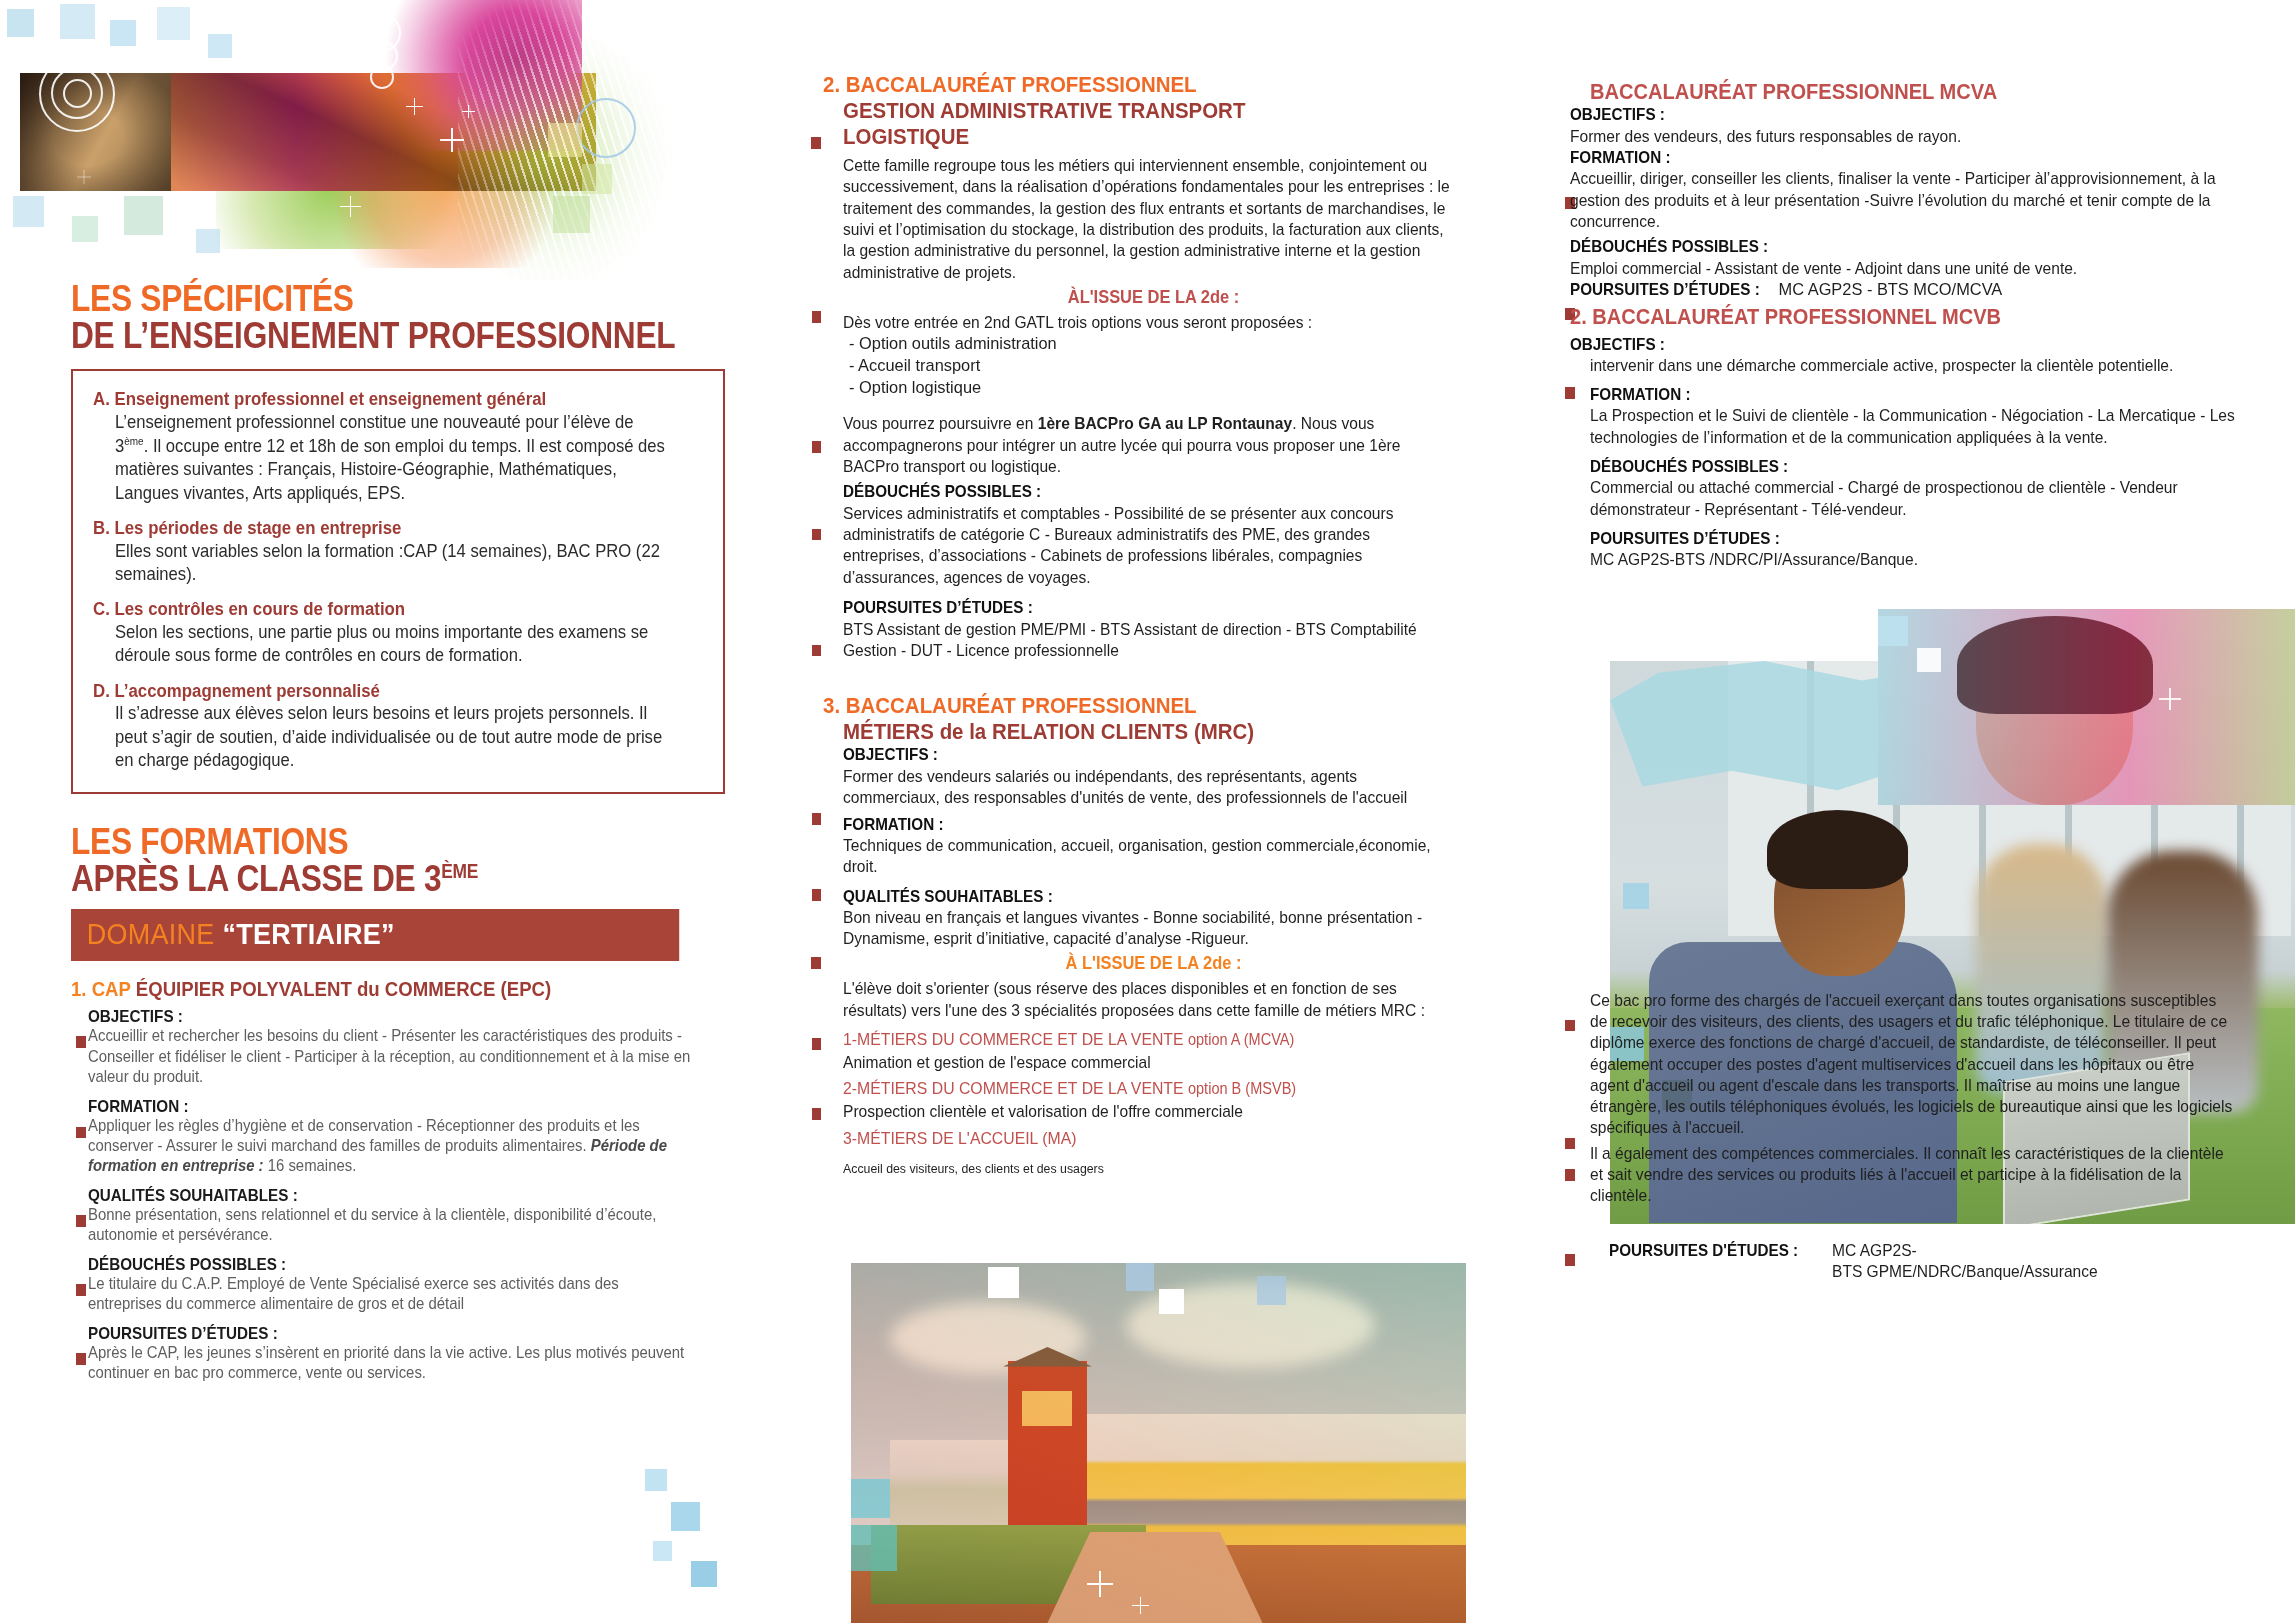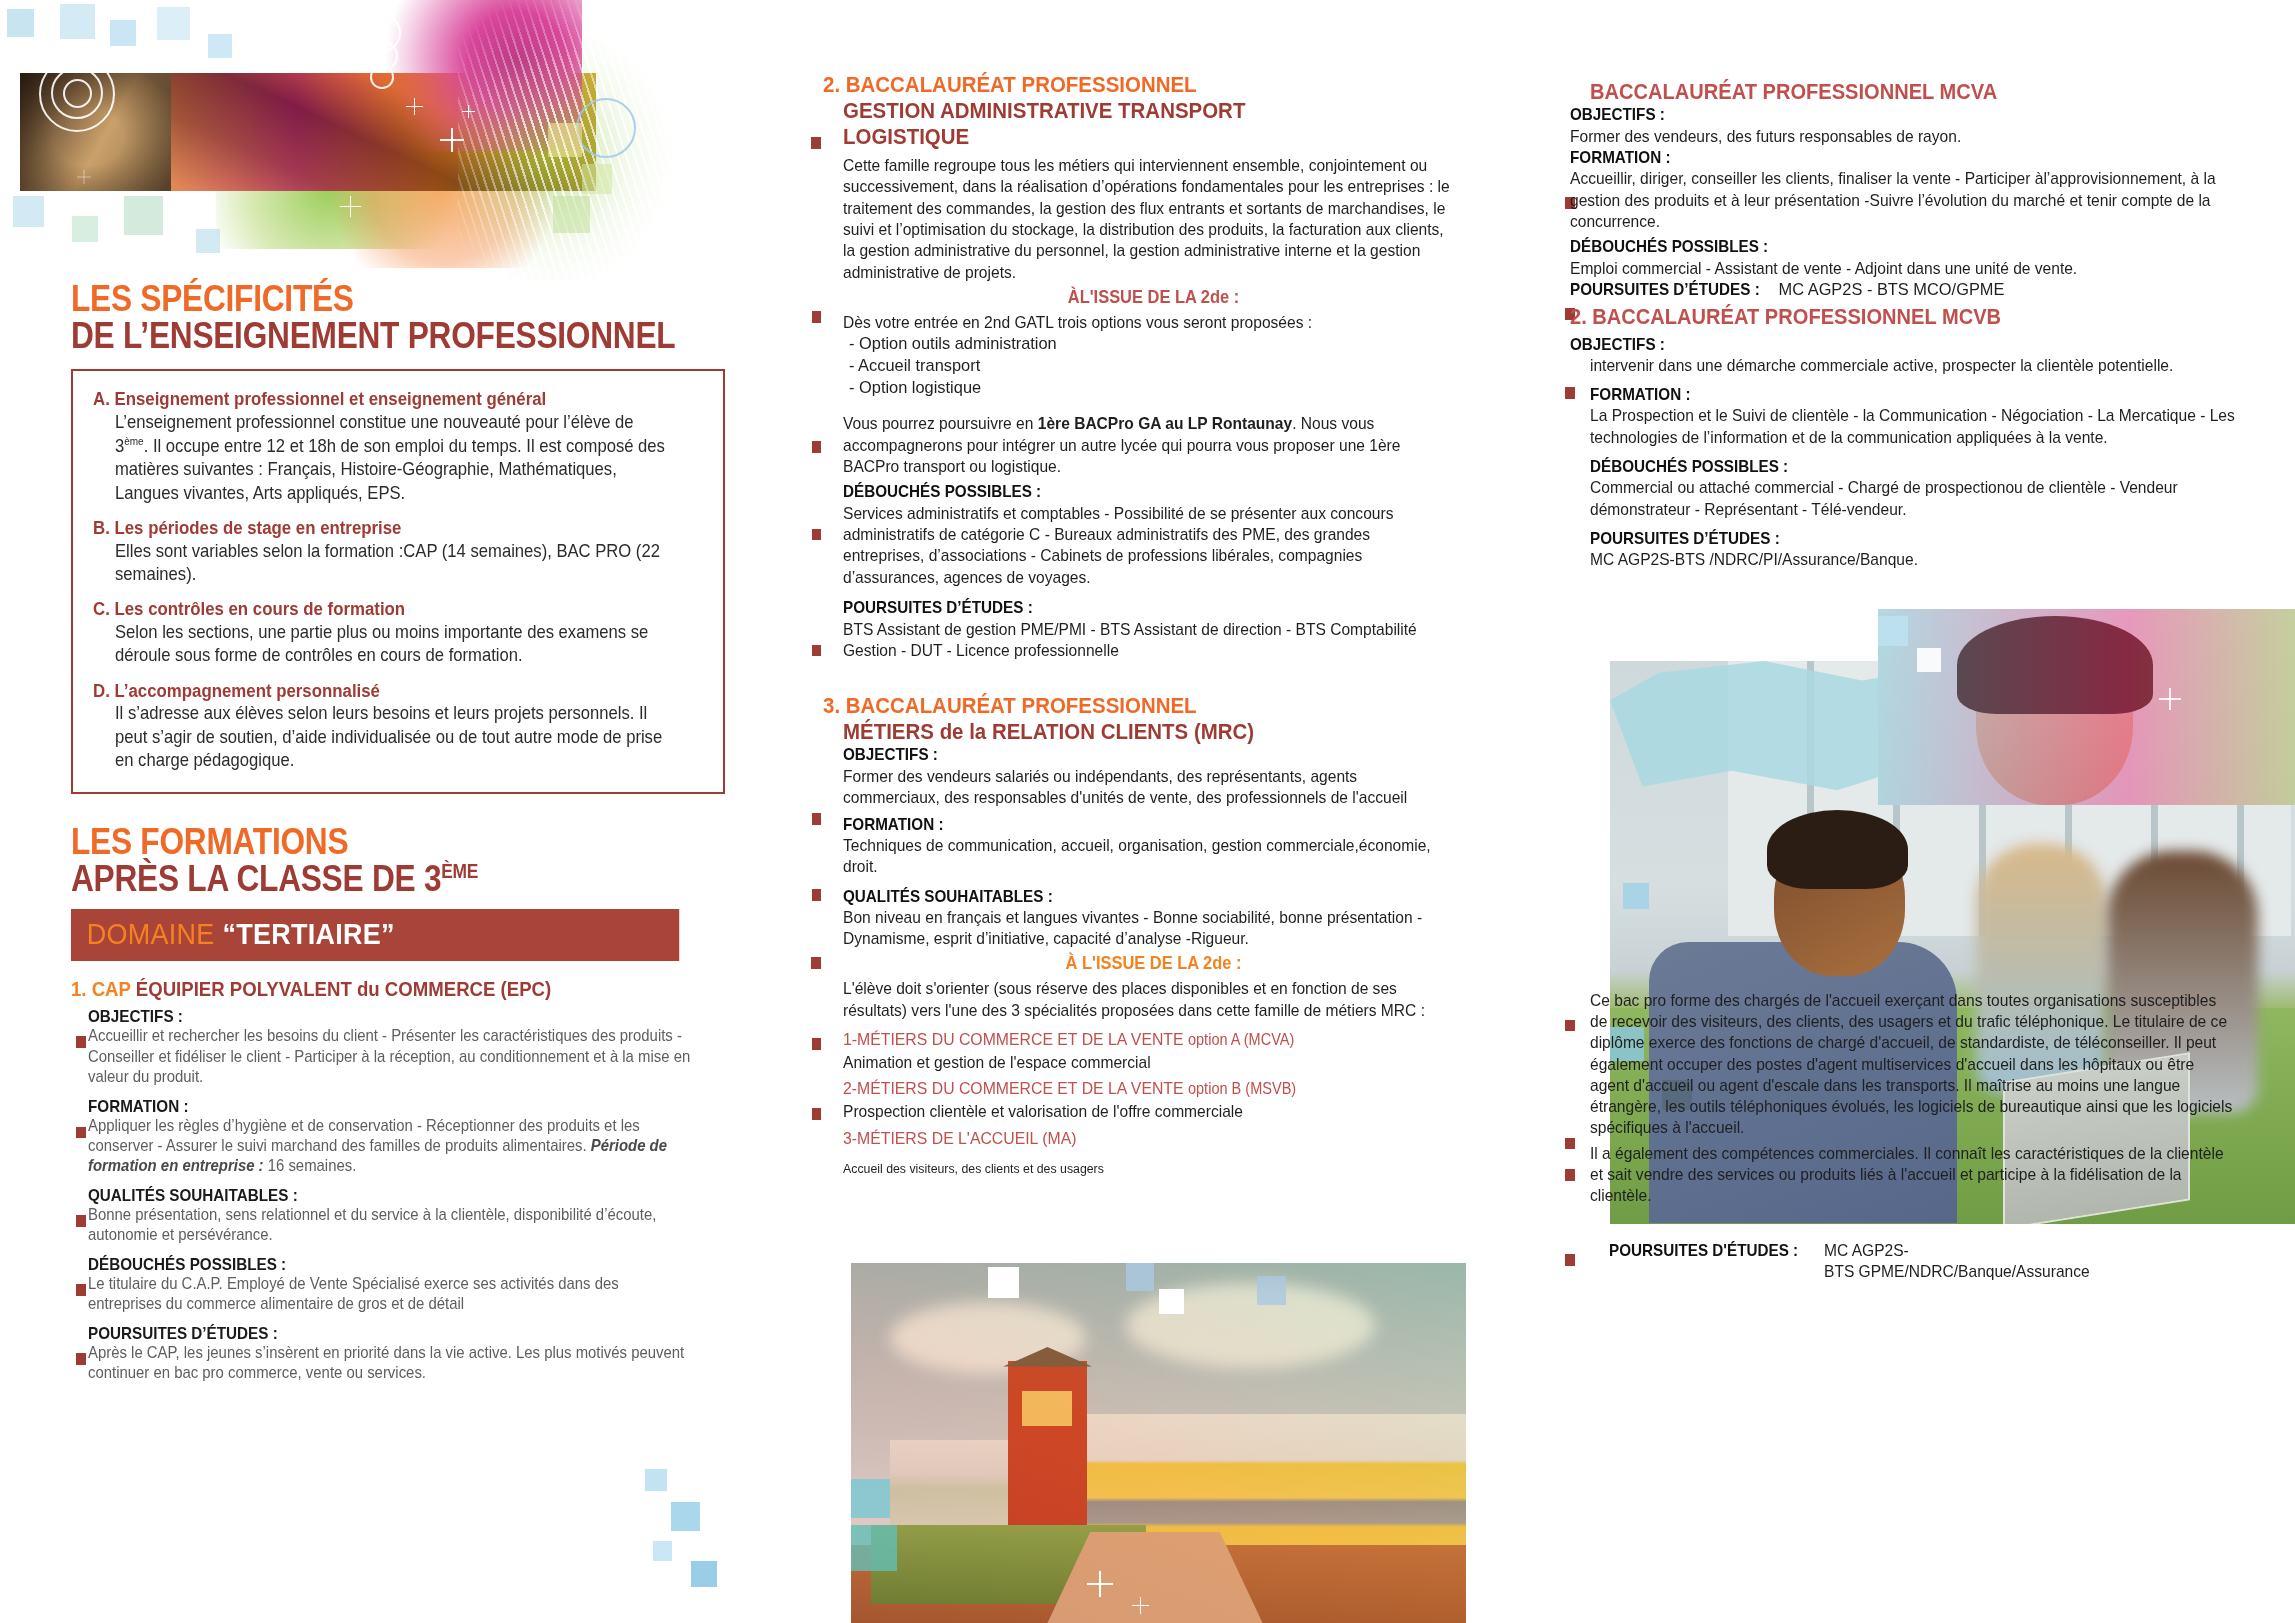--- a/index.html
+++ b/index.html
@@ -462,21 +462,21 @@
     <div class="lbl-b">FORMATION :</div>
     <div class="block">
       <span class="bullet" style="left:-5.2px;top:29px;"></span>
       <div class="body-t">Accueillir, diriger, conseiller les clients, finaliser la vente - Participer àl’approvisionnement, à la gestion des produits et à leur présentation -Suivre l’évolution du marché et tenir compte de la concurrence.</div>
     </div>
 
     <div class="lbl-b">DÉBOUCHÉS POSSIBLES :</div>
     <div class="body-t">Emploi commercial - Assistant de vente - Adjoint dans une unité de vente.</div>
 
     <div class="block">
-      <span class="lbl-b" style="display:inline-block;">POURSUITES D’ÉTUDES :</span><span class="body-t" style="display:inline;"> MC AGP2S - BTS MCO/GPME</span>
+      <span class="lbl-b" style="display:inline-block;">POURSUITES D’ÉTUDES :</span><span class="body-t" style="display:inline;"> MC AGP2S - BTS MCO/MCVA</span>
     </div>
 
     <div class="block">
       <span class="bullet" style="left:-5.2px;top:3.9px;"></span>
       <div class="mhead-red">2. BACCALAURÉAT PROFESSIONNEL MCVB</div>
     </div>
 
     <div class="lbl-b">OBJECTIFS :</div>
     <div class="body-t indent">intervenir dans une démarche commerciale active, prospecter la clientèle potentielle.</div>
 
@@ -503,21 +503,21 @@
       <div class="body-t indent">Ce bac pro forme des chargés de l'accueil exerçant dans toutes organisations susceptibles de recevoir des visiteurs, des clients, des usagers et du trafic téléphonique. Le titulaire de ce diplôme exerce des fonctions de chargé d'accueil, de standardiste, de téléconseiller. Il peut également occuper des postes d'agent multiservices d'accueil dans les hôpitaux ou être agent d'accueil ou agent d'escale dans les transports. Il maîtrise au moins une langue étrangère, les outils téléphoniques évolués, les logiciels de bureautique ainsi que les logiciels spécifiques à l'accueil.</div>
     </div>
 
     <div class="block" style="margin-top:4px;">
       <span class="bullet" style="left:-5.2px;top:26px;"></span>
       <div class="body-t indent">Il a également des compétences commerciales. Il connaît les caractéristiques de la clientèle et sait vendre des services ou produits liés à l'accueil et participe à la fidélisation de la clientèle.</div>
     </div>
 
     <div class="block" style="margin-top:33px;">
       <span class="bullet" style="left:-5.2px;top:14.4px;"></span>
-      <div style="display:flex;align-items:flex-start;gap:12px;margin-left:39px;">
+      <div style="display:flex;align-items:flex-start;gap:20px;margin-left:39px;">
         <span class="lbl-b">POURSUITES D'ÉTUDES :</span>
         <span>
           <span class="body-t" style="display:block;">MC AGP2S-</span>
           <span class="body-t" style="display:block;">BTS GPME/NDRC/Banque/Assurance</span>
         </span>
       </div>
     </div>
   </div>
 
 </div>

